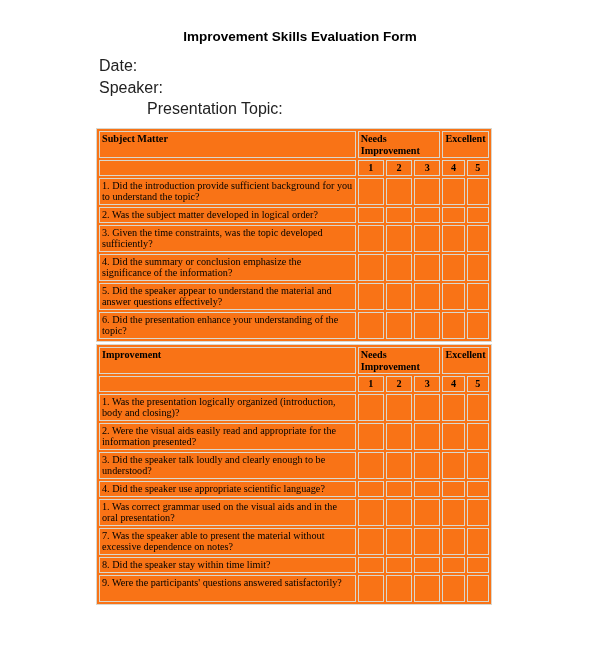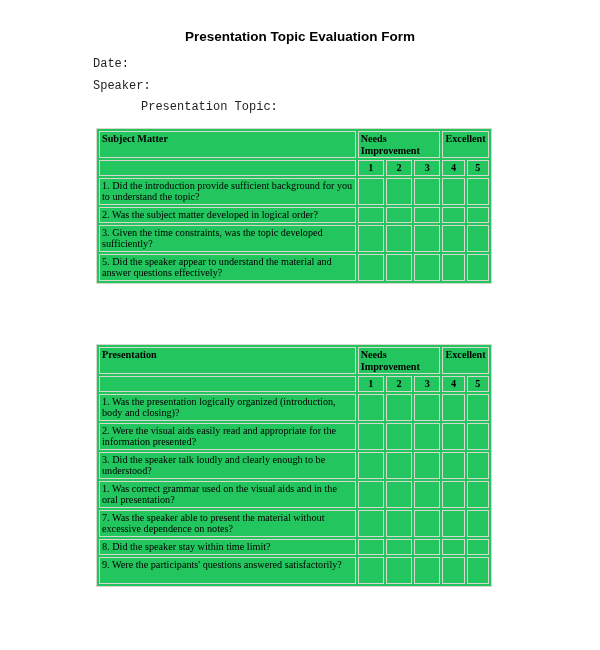--- a/index.html
+++ b/index.html
@@ -2,47 +2,47 @@
 <html><head>
   <meta charset="utf-8">
   <style>
     html, body { margin: 0; padding: 0; background: #ffffff; }
     body { width: 600px; height: 650px; position: relative; overflow: hidden; }
     .title {
       position: absolute; left: 0; top: 29px; width: 600px; text-align: center;
       font-family: "Liberation Sans", sans-serif; font-weight: bold; font-size: 13.5px; color: #000;
     }
     .field {
-      position: absolute; left: 93px;
-      font-family: Liberation Mono, monospace; font-size: 12px; color: #222;
+      position: absolute; left: 99px;
+      font-family: Liberation Sans, sans-serif; font-size: 16px; color: #222;
     }
     table.eval {
       position: absolute; left: 96px; width: 396px;
       border-collapse: separate; border-spacing: 2px;
-      background: #22c55e;
+      background: #f97316;
       border: 1px solid #d9d7cd;
       font-family: "Liberation Serif", serif; font-size: 10.2px; color: #000;
       table-layout: fixed;
     }
     table.eval td {
       border: 1px solid #d9d7cd;
       padding: 1px 2px;
       vertical-align: top;
       line-height: 11.5px;
     }
     .hdr { font-weight: bold; }
     .num { text-align: center; font-weight: bold; }
     .blank { height: 11px; }
     .q { height: 23px; margin-left: 36px; }
     .q1 { height: 12px; }
   </style>
 </head>
 <body>
 
-<div class="title">Presentation Topic Evaluation Form</div>
+<div class="title">Improvement Skills Evaluation Form</div>
 
 <div class="field" style="top:57px;">Date:</div>
 <div class="field" style="top:79px;">Speaker:</div>
 <div class="field" style="top:100px;margin-left:48px;">Presentation Topic:</div>
 
 <table class="eval" style="top:128px;">
   <colgroup>
     <col style="width:254px">
       <col style="width:26px">
       <col style="width:26px">
@@ -82,42 +82,58 @@
   </tr>
   <tr>
     <td class="q">3. Given the time constraints, was the topic developed sufficiently?</td>
     <td></td>
         <td></td>
         <td></td>
         <td></td>
         <td></td>
   </tr>
   <tr>
+    <td class="q">4. Did the summary or conclusion emphasize the significance of the information?</td>
+    <td></td>
+        <td></td>
+        <td></td>
+        <td></td>
+        <td></td>
+  </tr>
+  <tr>
     <td class="q">5. Did the speaker appear to understand the material and answer questions effectively?</td>
+    <td></td>
+        <td></td>
+        <td></td>
+        <td></td>
+        <td></td>
+  </tr>
+  <tr>
+    <td class="q">6. Did the presentation enhance your understanding of the topic?</td>
     <td></td>
         <td></td>
         <td></td>
         <td></td>
         <td></td>
   </tr>
 </tbody>
   </table>
 
 <table class="eval" style="top:344px;">
   <colgroup>
     <col style="width:254px">
       <col style="width:26px">
       <col style="width:26px">
       <col style="width:26px">
       <col style="width:22px">
       <col style="width:22px">
   </colgroup>
   <tbody>
       <tr>
-    <td class="hdr">Presentation</td>
+    <td class="hdr">Improvement</td>
     <td class="hdr" colspan="3">Needs Improvement</td>
     <td class="hdr" colspan="2">Excellent</td>
   </tr>
   <tr>
     <td class="blank"></td>
     <td class="num">1</td>
     <td class="num">2</td>
     <td class="num">3</td>
     <td class="num">4</td>
     <td class="num">5</td>
@@ -140,20 +156,28 @@
   </tr>
   <tr>
     <td class="q">3. Did the speaker talk loudly and clearly enough to be understood?</td>
     <td></td>
         <td></td>
         <td></td>
         <td></td>
         <td></td>
   </tr>
   <tr>
+    <td class="q1">4. Did the speaker use appropriate scientific language?</td>
+    <td></td>
+        <td></td>
+        <td></td>
+        <td></td>
+        <td></td>
+  </tr>
+  <tr>
     <td class="q">1. Was correct grammar used on the visual aids and in the oral presentation?</td>
     <td></td>
         <td></td>
         <td></td>
         <td></td>
         <td></td>
   </tr>
   <tr>
     <td class="q">7. Was the speaker able to present the material without excessive dependence on notes?</td>
     <td></td>

